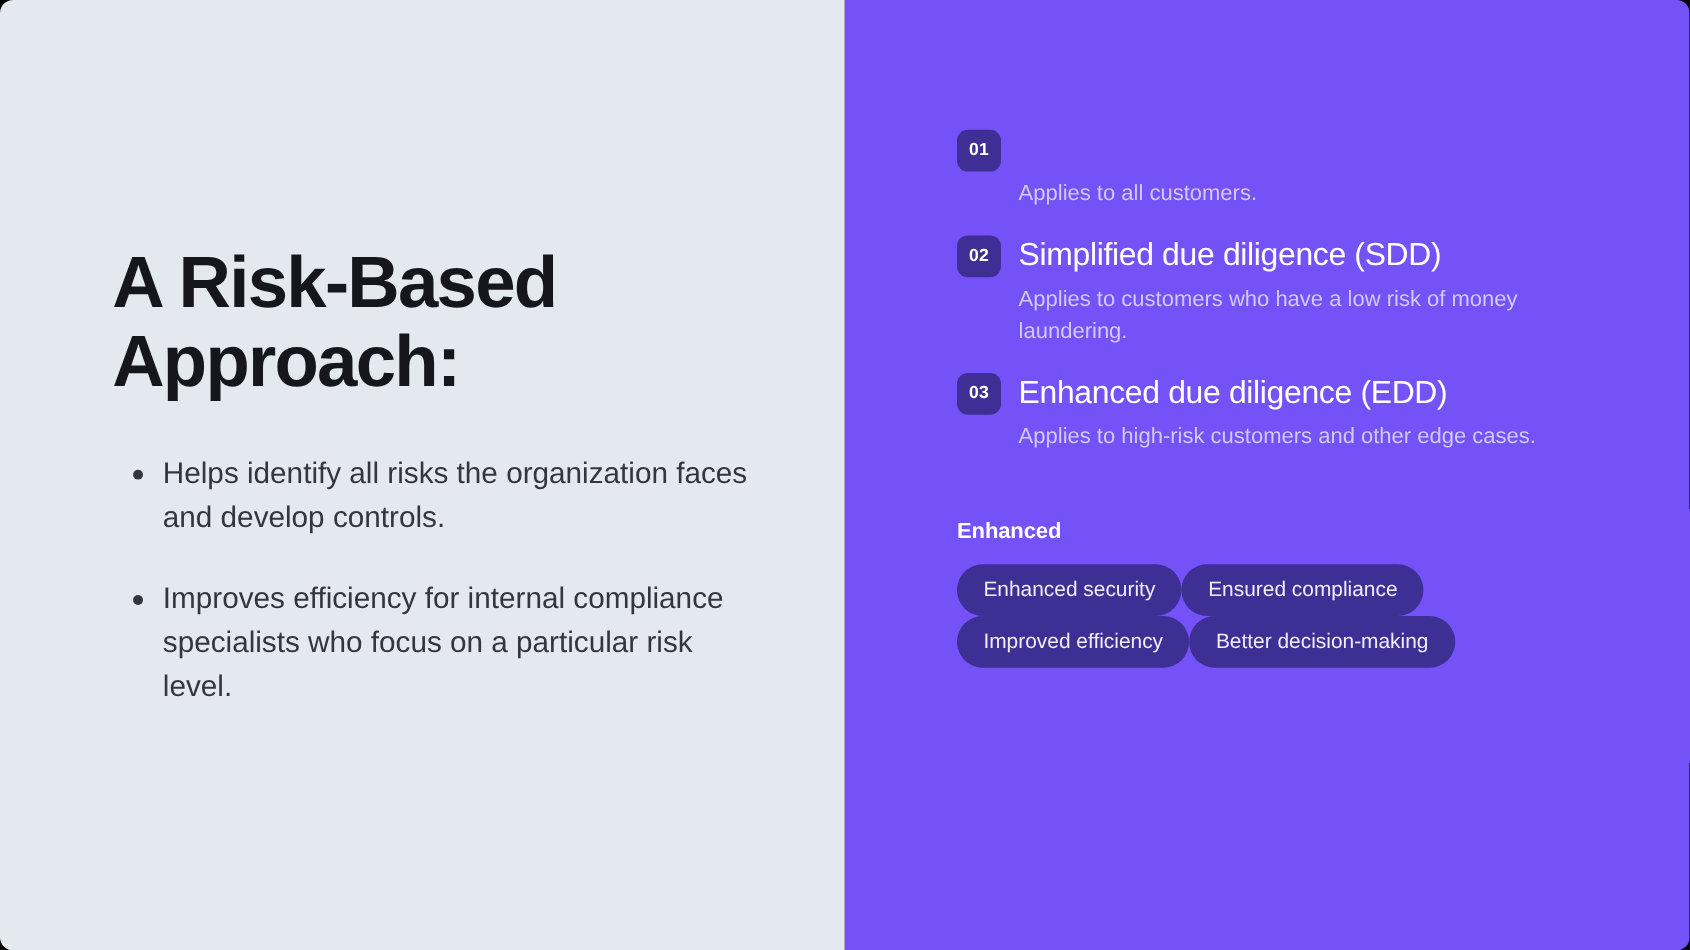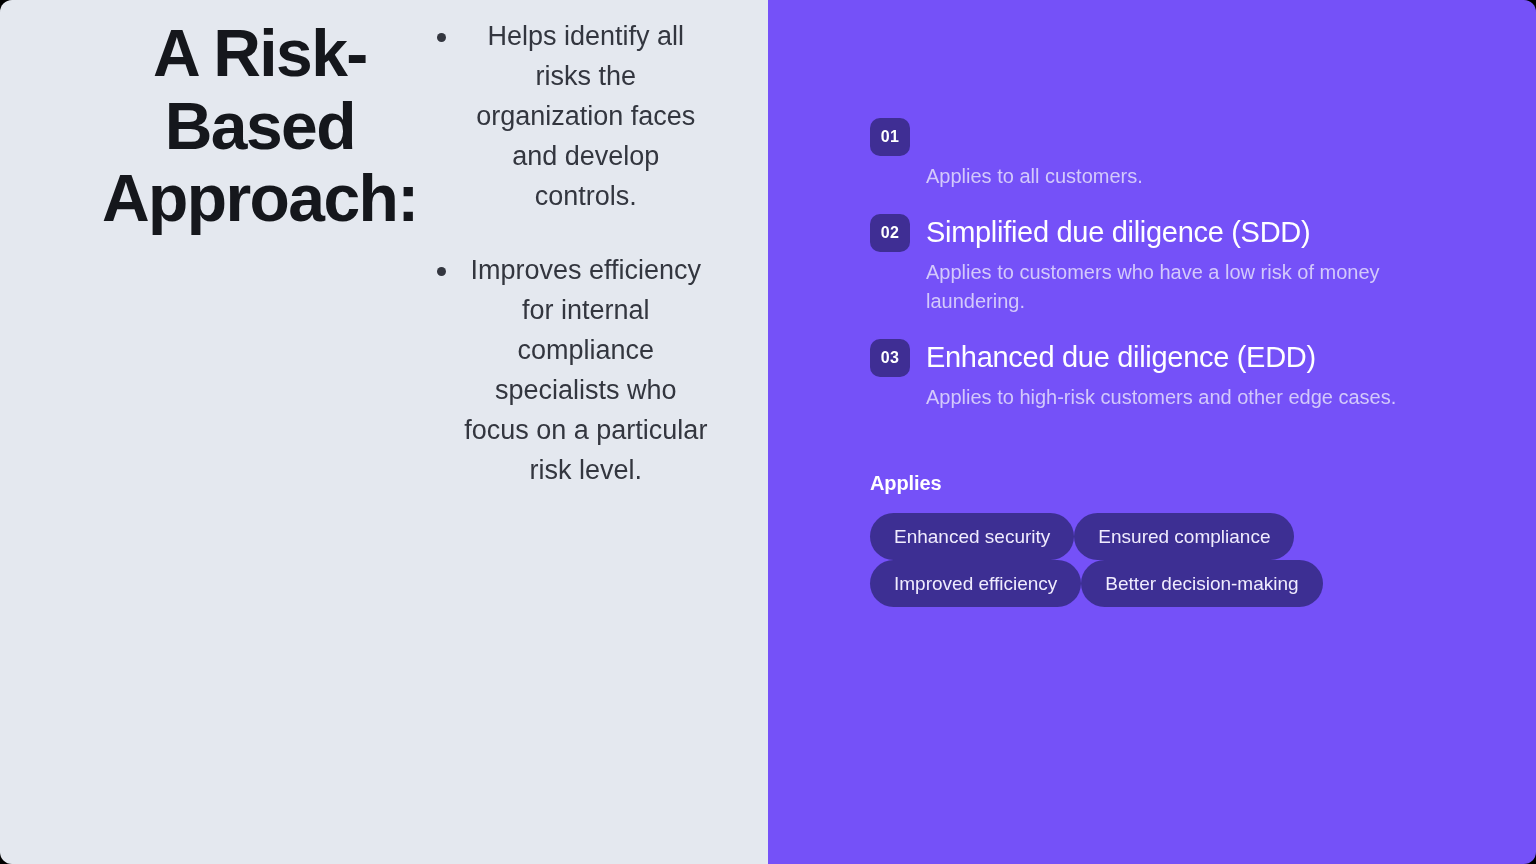--- a/index.html
+++ b/index.html
@@ -23,24 +23,24 @@
     overflow: hidden;
     display: flex;
   }
 
   
   .left-panel {
     width: 768px;
     height: 864px;
     background: #E4E8EF;
     box-sizing: border-box;
-    padding: 17px 60px 0 102px;
-    display: flex;
+    padding: 0 60px 0 102px;
+    display: flex;
+    flex-direction: column;
     justify-content: center;
-    text-align: center;
   }
 
   .slide-title {
     font-size: 66px;
     font-weight: 700;
     line-height: 1.1;
     letter-spacing: -1.6px;
     color: #15171C;
     margin: 0 0 46px 0;
     max-width: 520px;
@@ -194,21 +194,21 @@
       <li class="step">
         <div class="step-head">
           <span class="step-badge">03</span>
           <span class="step-title">Enhanced due diligence (EDD)</span>
         </div>
         <p class="step-desc">Applies to high-risk customers and other edge cases.</p>
       </li>
     </ol>
 
     <div class="benefits-block">
-      <div class="benefits-label">Applies</div>
+      <div class="benefits-label">Enhanced</div>
       <div class="pill-row">
         <span class="pill">Enhanced security</span>
         <span class="pill">Ensured compliance</span>
         <span class="pill">Improved efficiency</span>
         <span class="pill">Better decision-making</span>
       </div>
     </div>
 
   </section>
 </div>

